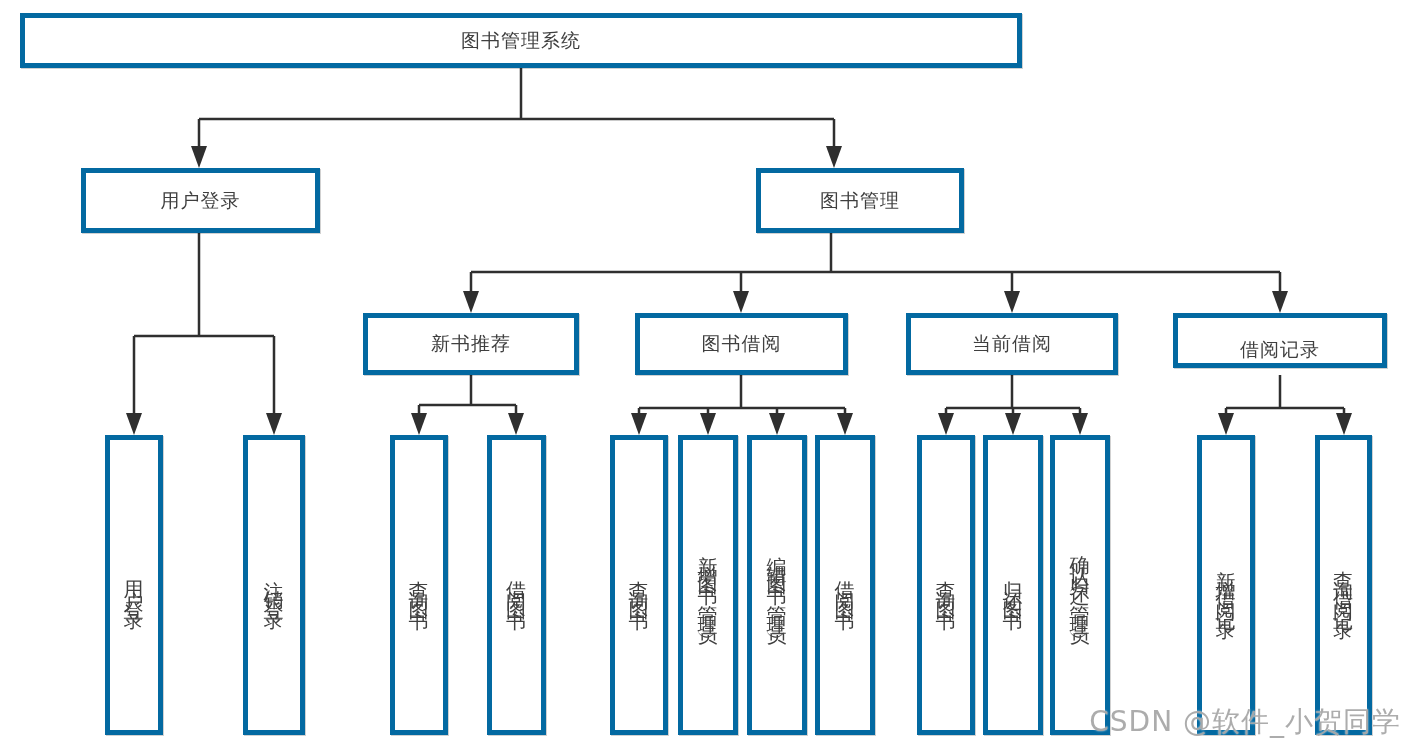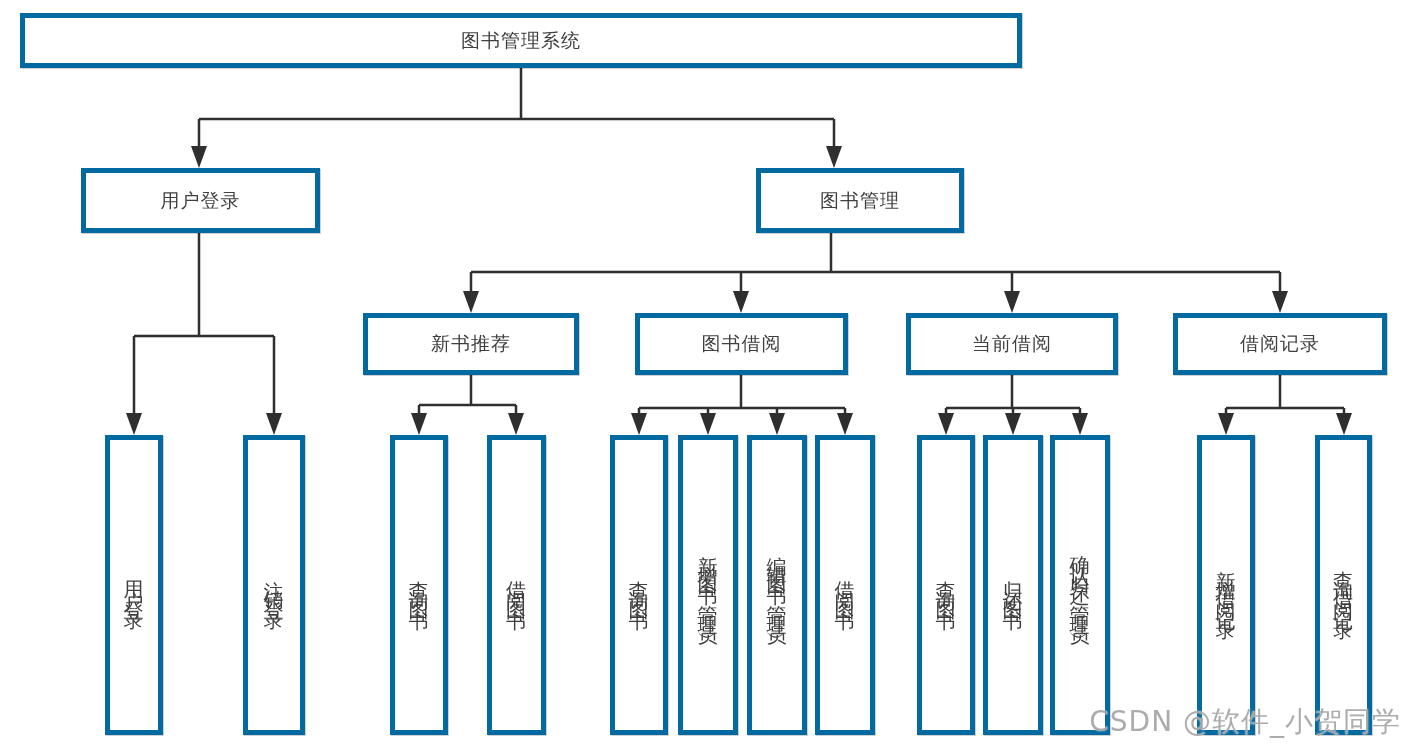--- a/index.html
+++ b/index.html
@@ -129,21 +129,21 @@
 
   <div class="box hbox" style="left:363px; top:313px; width:216px; height:62px;">
     <span>新书推荐</span>
   </div>
   <div class="box hbox" style="left:635px; top:313px; width:213px; height:62px;">
     <span>图书借阅</span>
   </div>
   <div class="box hbox" style="left:906px; top:313px; width:212px; height:62px;text-align:center;">
     <span>当前借阅</span>
   </div>
-  <div class="box hbox" style="left:1173px; top:313px; width:214px; height:62px;">
+  <div class="box hbox" style="left:1173px; top:313px; width:214px; height:55px;align-items:flex-end;">
     <span>借阅记录</span>
   </div>
 
   <div class="box vbox" style="left:105px; top:435px; width:58px; height:300px;">
     <span>用户登录</span>
   </div>
   <div class="box vbox" style="left:243px; top:435px; width:62px; height:300px;">
     <span>注销登录</span>
   </div>
   <div class="box vbox" style="left:390px; top:435px; width:58px; height:300px;">

